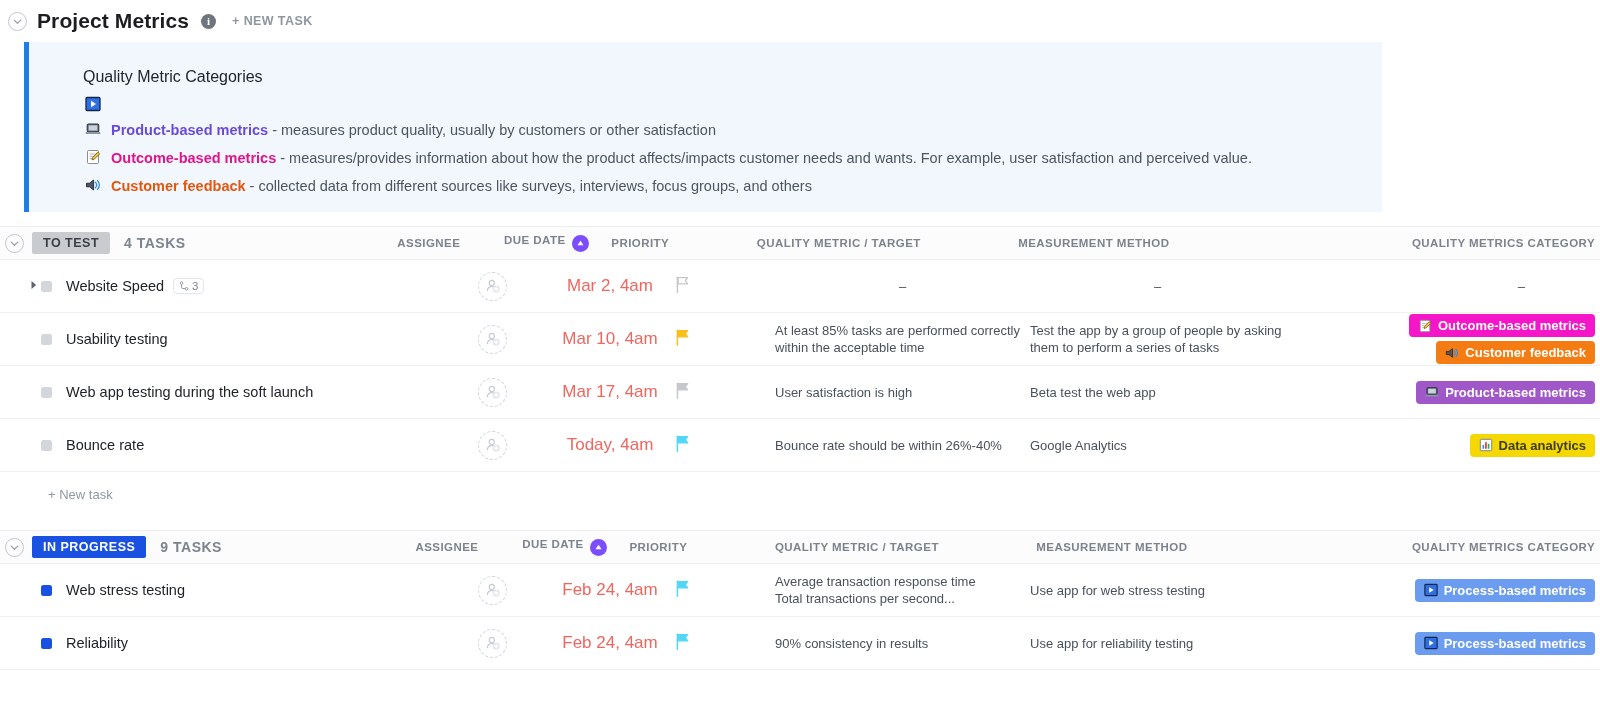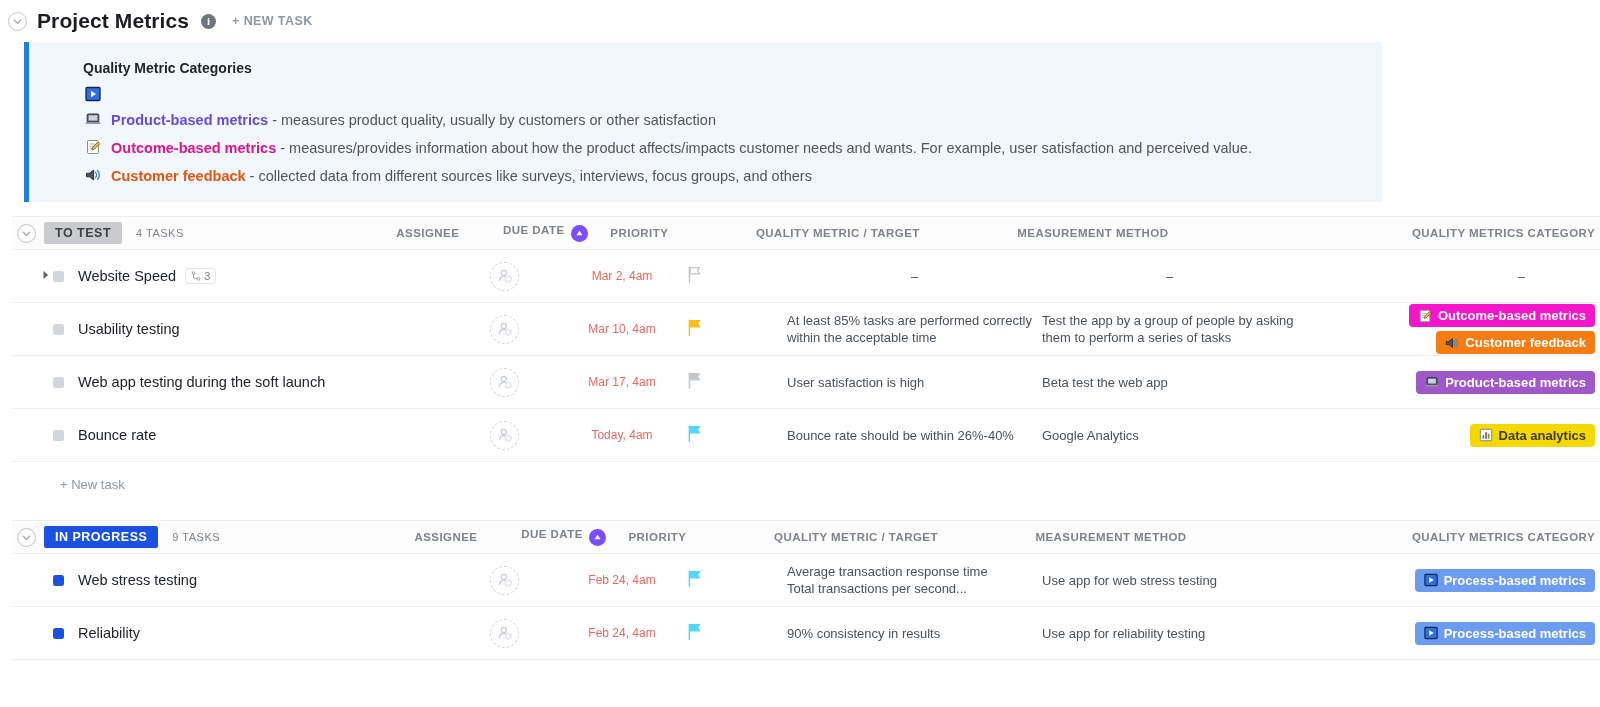--- a/index.html
+++ b/index.html
@@ -27,42 +27,42 @@
     margin-left:12px; font-family:"Liberation Serif", serif;
   }
   .new-task { margin-left:16px; font-size:12.5px; color:#9097a0; font-weight:600; letter-spacing:.4px; }
 
   
   .callout-wrap { padding:0 0 0 24px; }
   .callout {
     width:1358px; background:#f2f7fd; border-left:5px solid #1f7ce8;
     padding:14px 18px 16px 54px; position:relative;
   }
-  .callout h3 { margin:4px 0 10px 0; font-size:14px; font-weight:700; color:#22262c; }
+  .callout h3 { margin:12px 0 10px 0; font-size:16px; font-weight:400; color:#22262c; }
   .cat-line { display:flex; align-items:flex-start; margin:0 0 9px 0; font-size:14.5px; line-height:19px; }
   .cat-line:last-child { margin-bottom:0; }
   .cat-ico { width:20px; flex:0 0 20px; margin-right:8px; display:flex; align-items:center; justify-content:center; }
   .cat-name { font-weight:700; white-space:nowrap; }
   .cat-desc { color:#4d5560; font-weight:400; }
 
   
-  .section { margin-top:14px;margin-left:12px; }
+  .section { margin-top:14px; }
   .sec-head {
     display:flex; align-items:center; height:34px;
     border-top:1px solid #eceef1; border-bottom:1px solid #eceef1;
     background:#fcfcfd;
   }
   .sec-head .chev-circle { margin-left:5px; }
   .status-pill {
     margin-left:8px; font-size:12.5px; font-weight:700; letter-spacing:.5px;
     padding:5px 11px 4px 11px; border-radius:2px; line-height:1;
   }
   .pill-totest { background:#c9cbcf; color:#3c4148; }
   .pill-inprog { background:#1a51e0; color:#ffffff; }
-  .task-count { margin-left:14px; font-size:11px; font-weight:400; letter-spacing:.5px; color:#7d838c; }
+  .task-count { margin-left:14px; font-size:14px; font-weight:700; letter-spacing:.5px; color:#7d838c; }
 
   
   .col-name { flex:0 0 440px; }
   .col-assignee { flex:0 0 105px; text-align:center; }
   .col-due { flex:0 0 130px; text-align:center; }
   .col-prio { flex:0 0 100px; text-align:left; }
   .col-metric { flex:0 0 255px; }
   .col-method { flex:0 0 255px; }
   .col-cat { flex:1 1 auto; text-align:right; padding-right:5px; }
 
@@ -86,21 +86,21 @@
   .sq-blue { background:#1a51e0; }
   .task-name { margin-left:14px; font-size:14.5px; color:#20242a; }
   .subtask-badge {
     margin-left:9px; border:1px solid #e2e5e9; border-radius:4px; padding:1px 5px;
     font-size:11.5px; color:#7d838c; display:inline-flex; align-items:center; gap:3px;
   }
   .avatar {
     width:29px; height:29px; border-radius:50%; border:1.4px dashed #cfd3d8;
     display:inline-flex; align-items:center; justify-content:center; position:relative;
   }
-  .due { font-size:12px; color:#f0665f; }
+  .due { font-size:17px; color:#f0665f; }
   .newtask-row { height:44px; display:flex; align-items:center; padding-left:48px; font-size:13px; color:#9097a0; }
 
   
   .tagstack { display:inline-flex; flex-direction:column; align-items:flex-end; gap:4px; }
   .tag {
     display:inline-flex; align-items:center; gap:6px;
     border-radius:4px; padding:4px 9px; font-size:13px; font-weight:600; line-height:15px;
     white-space:nowrap;
   }
   .tag .tag-ico { display:inline-flex; align-items:center; }

